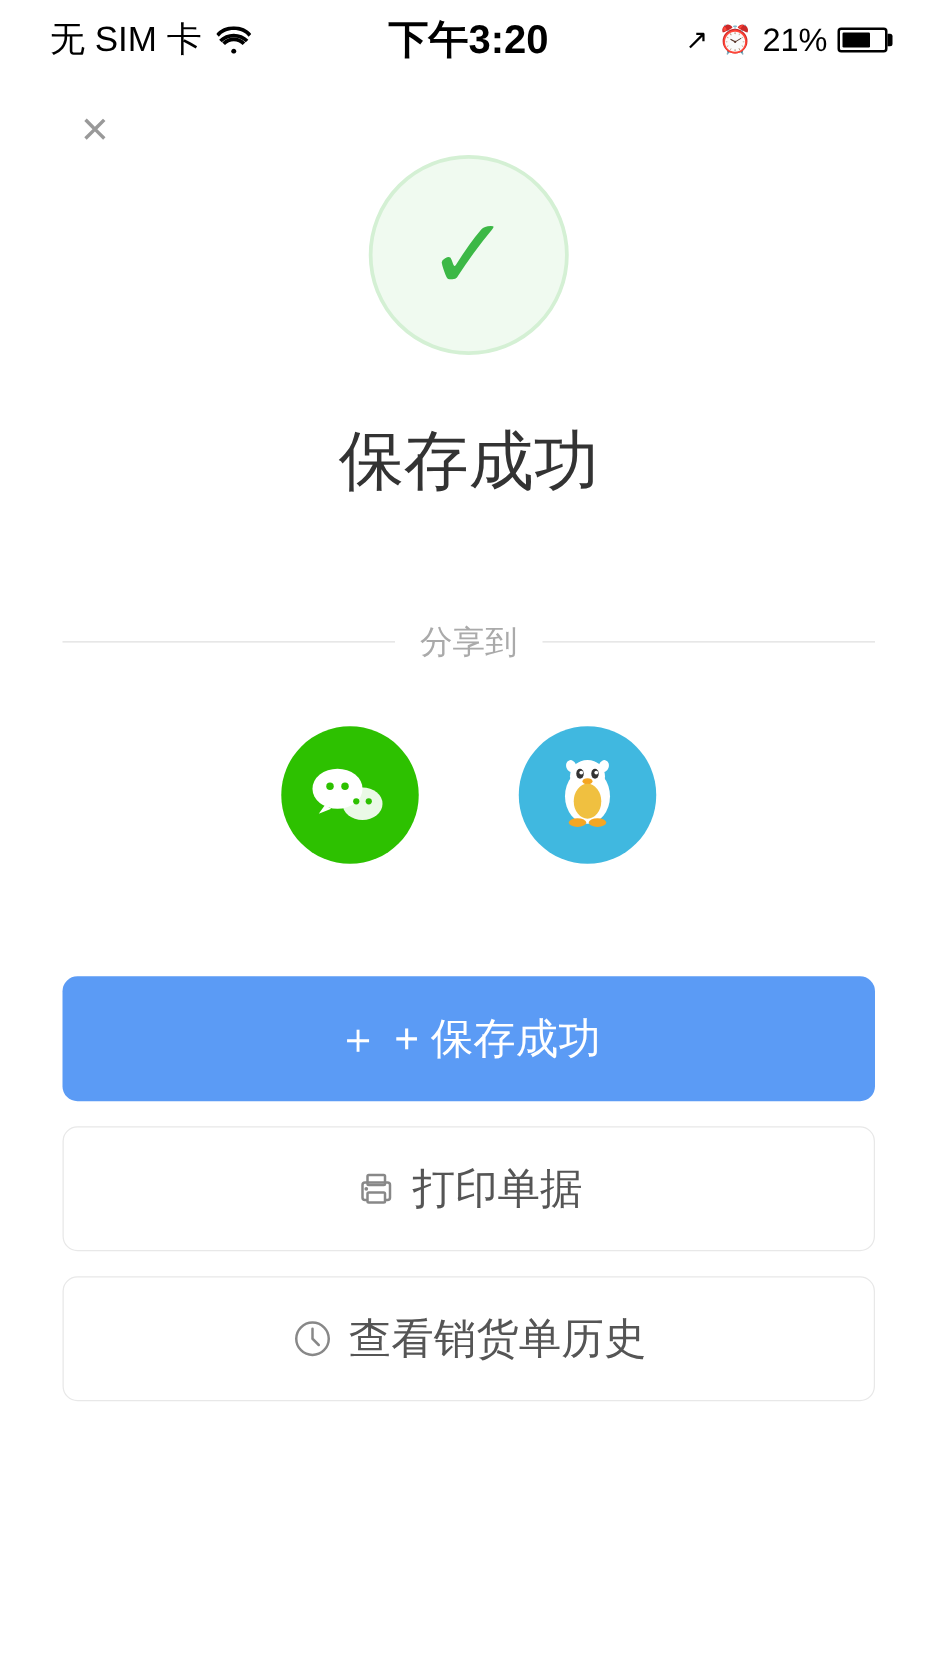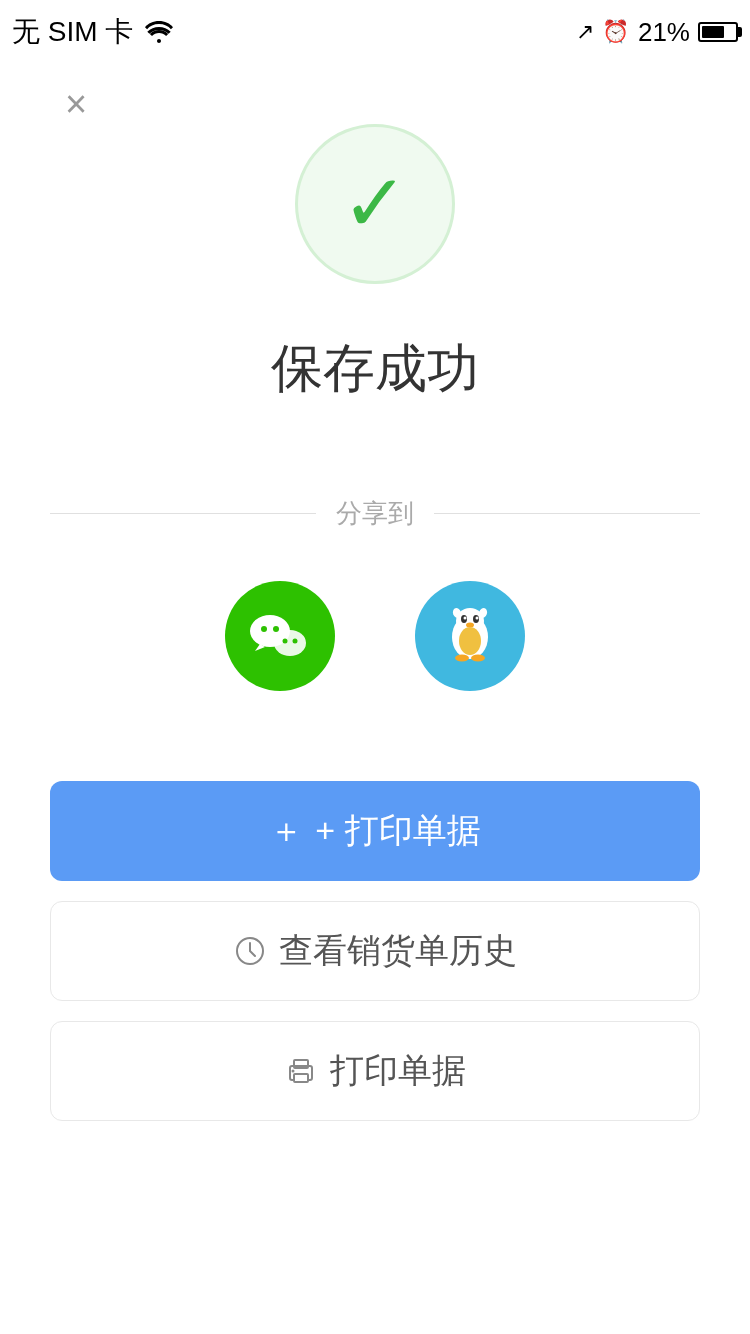--- a/index.html
+++ b/index.html
@@ -17,21 +17,21 @@
       position: relative;
     }
 
     
     .status-bar {
       width: 100%;
       height: 64px;
       display: flex;
       align-items: center;
       justify-content: space-between;
-      padding: 0 12px;
+      padding: 0 40px;
       background: #ffffff;
     }
 
     .status-left {
       display: flex;
       align-items: center;
       gap: 12px;
       font-size: 28px;
       color: #000;
     }
@@ -260,20 +260,21 @@
 <div class="status-bar">
   <div class="status-left">
     <span>无 SIM 卡</span>
     <svg class="wifi-icon" viewBox="0 0 28 22" fill="none" xmlns="http://www.w3.org/2000/svg">
       <path d="M14 18c1.1 0 2 .9 2 2s-.9 2-2 2-2-.9-2-2 .9-2 2-2z" fill="#000"></path>
       <path d="M14 12c2.8 0 5.3 1.1 7.1 3l2.1-2.1C20.7 10.4 17.5 9 14 9s-6.7 1.4-9.2 3.9L7 15c1.8-1.9 4.3-3 7-3z" fill="#000"></path>
       <path d="M14 6C9.5 6 5.4 7.8 2.3 10.7L4.4 12.8C7 10.4 10.3 9 14 9s7 1.4 9.6 3.8l2.1-2.1C22.6 7.8 18.5 6 14 6z" fill="#000"></path>
       <path d="M14 0C8.2 0 3 2.4 0 6.2L2.1 8.3C4.6 5 9 3 14 3s9.4 2 11.9 5.3l2.1-2.1C25 2.4 19.8 0 14 0z" fill="#000"></path>
     </svg>
   </div>
+  <div class="status-center">下午3:20</div>
   <div class="status-right">
     <span class="arrow-icon">↗</span>
     <span class="alarm-icon">⏰</span>
     <span>21%</span>
     <div class="battery-icon">
       <div class="battery-body">
         <div class="battery-fill"></div>
       </div>
     </div>
   </div>
@@ -334,36 +335,36 @@
           <ellipse cx="43" cy="57" rx="7" ry="3.5" fill="#f5a623"></ellipse>
         </svg>
       </div>
     </div>
   </div>
 
   <div class="action-buttons">
 
     <button class="btn-primary">
       <span>＋</span>
-      <span>+ 打印单据</span>
-    </button>
-
-    <button class="btn-secondary">
-      <svg width="34" height="34" viewBox="0 0 34 34" fill="none" xmlns="http://www.w3.org/2000/svg">
-        <circle cx="17" cy="17" r="13" stroke="#888" stroke-width="2" fill="none"></circle>
-        <polyline points="17,9 17,17 22,22" stroke="#888" stroke-width="2" stroke-linecap="round" fill="none"></polyline>
-      </svg>
-      <span>查看销货单历史</span>
+      <span>+ 保存成功</span>
     </button>
 
     <button class="btn-secondary">
       <svg width="34" height="34" viewBox="0 0 34 34" fill="none" xmlns="http://www.w3.org/2000/svg">
         <rect x="6" y="12" width="22" height="14" rx="2" stroke="#888" stroke-width="2" fill="none"></rect>
         <rect x="10" y="6" width="14" height="8" rx="1" stroke="#888" stroke-width="2" fill="none"></rect>
         <rect x="10" y="20" width="14" height="8" rx="1" stroke="#888" stroke-width="2" fill="white"></rect>
         <circle cx="9" cy="17" r="1.5" fill="#888"></circle>
       </svg>
       <span>打印单据</span>
     </button>
 
+    <button class="btn-secondary">
+      <svg width="34" height="34" viewBox="0 0 34 34" fill="none" xmlns="http://www.w3.org/2000/svg">
+        <circle cx="17" cy="17" r="13" stroke="#888" stroke-width="2" fill="none"></circle>
+        <polyline points="17,9 17,17 22,22" stroke="#888" stroke-width="2" stroke-linecap="round" fill="none"></polyline>
+      </svg>
+      <span>查看销货单历史</span>
+    </button>
+
   </div>
 
 </div>
 
 </body></html>

